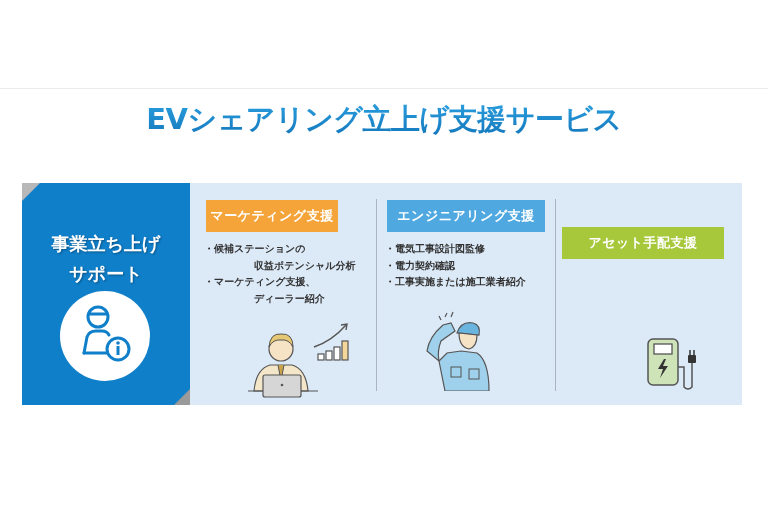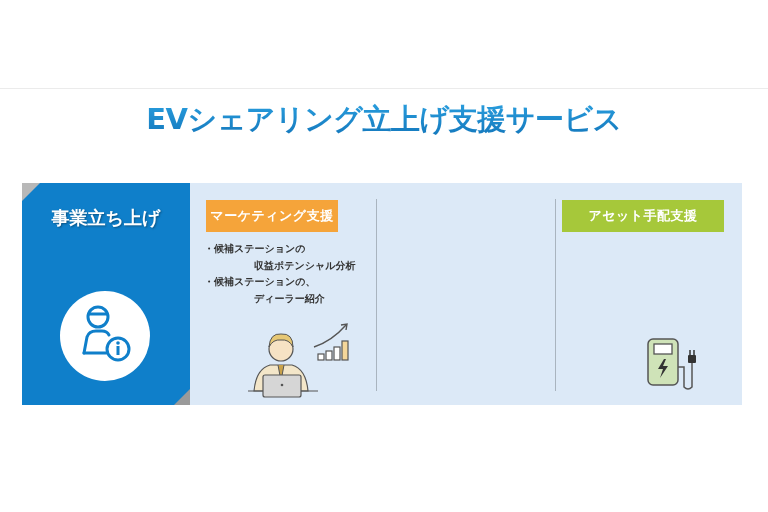--- a/index.html
+++ b/index.html
@@ -25,21 +25,21 @@
   }
   .lead .corner-tl {
     position:absolute; left:0; top:0; width:0; height:0;
     border-top:18px solid #b8b8b8; border-right:18px solid transparent;
   }
   .lead .corner-br {
     position:absolute; right:0; bottom:0; width:0; height:0;
     border-bottom:16px solid #9a9a9a; border-left:16px solid transparent;
   }
   .lead-title {
-    position:absolute; left:0; top:20px; width:168px; text-align:center;
+    position:absolute; left:0; top:46px; width:168px; text-align:center;
     color:#fff; font-weight:bold; font-size:18px; line-height:30px;
     text-shadow:1px 1px 2px rgba(0,0,0,0.35);
   }
   .lead-circle {
     position:absolute; left:38px; top:108px; width:90px; height:90px; border-radius:50%;
     background:#fff;
   }
   .col { position:absolute; top:0; height:222px; }
   .col-head {
     position:absolute; top:17px; height:32px; line-height:32px; text-align:center;
@@ -60,20 +60,21 @@
 
 <div class="title">EVシェアリング立上げ支援サービス</div>
 
 <div class="panel">
 
   <div class="lead">
     <div class="corner-tl"></div>
     <div class="corner-br"></div>
     <div class="lead-title">
       <div>事業立ち上げ</div>
+      <div>サポート</div>
     </div>
     <div class="lead-circle">
       <svg width="90" height="90" viewBox="0 0 90 90">
         <g fill="none" stroke="#0f7fca" stroke-width="3" stroke-linecap="round" stroke-linejoin="round">
           <circle cx="38" cy="26" r="10"></circle>
           <line x1="29" y1="23" x2="47" y2="23"></line>
           <path d="M24 62 L27 46 Q29 40 36 40 L42 40 Q47 40 49 44"></path>
           <line x1="24" y1="62" x2="46" y2="62"></line>
           <circle cx="58" cy="58" r="11"></circle>
         </g>
@@ -81,21 +82,21 @@
         <rect x="56.5" y="55" width="3" height="9" fill="#0f7fca"></rect>
       </svg>
     </div>
   </div>
 
   <div class="col" style="left:168px;width:186px;">
     <div class="col-head" style="left:16px;width:132px;background:#f5a43a;">マーケティング支援</div>
     <ul style="left:14px;">
       <li>・候補ステーションの</li>
       <li class="cont">収益ポテンシャル分析</li>
-      <li>・候補ステーションの、</li>
+      <li>・マーケティング支援、</li>
       <li class="cont">ディーラー紹介</li>
     </ul>
     <div style="position:absolute;left:58px;top:136px;">
       <svg width="110" height="82" viewBox="0 0 110 82">
 
         <g stroke="#555" stroke-width="1.2" fill="#fff">
           <rect x="70" y="35" width="6" height="6"></rect>
           <rect x="78" y="32" width="6" height="9"></rect>
           <rect x="86" y="28" width="6" height="13"></rect>
           <rect x="94" y="22" width="6" height="19" fill="#f4d69a"></rect>
@@ -109,25 +110,44 @@
         <path d="M21 28 Q22 14 33 15 Q45 14 45 28 Q41 20 33 21 Q25 20 21 28 Z" fill="#e6c774" stroke="#555" stroke-width="1"></path>
         <line x1="0" y1="72" x2="70" y2="72" stroke="#555" stroke-width="1.2"></line>
         <rect x="15" y="56" width="38" height="22" rx="2" fill="#d6d6d6" stroke="#555" stroke-width="1.2"></rect>
         <circle cx="34" cy="66" r="1.3" fill="#555"></circle>
       </svg>
     </div>
   </div>
 
   <div class="divider" style="left:354px;"></div>
 
+  <div class="col" style="left:355px;width:178px;">
+    <div class="col-head" style="left:10px;width:158px;background:#4fa8e0;">エンジニアリング支援</div>
+    <ul style="left:8px;">
+      <li>・電気工事設計図監修</li>
+      <li>・電力契約確認</li>
+      <li>・工事実施または施工業者紹介</li>
+    </ul>
+    <div style="position:absolute;left:40px;top:128px;">
+      <svg width="90" height="80" viewBox="0 0 90 80">
+        <path d="M28 6 L30 2 M34 6 L36 1 M24 9 L22 5" stroke="#555" stroke-width="1.2"></path>
+        <path d="M10 40 Q12 26 26 14 L34 12 L38 20 L24 30 Q20 40 22 50 Z" fill="#9fd1ec" stroke="#555" stroke-width="1.2"></path>
+        <path d="M40 22 Q44 10 56 12 Q64 14 62 24 Z" fill="#6ab4e0" stroke="#555" stroke-width="1.2"></path>
+        <path d="M42 22 Q42 36 52 38 Q60 36 60 24 Z" fill="#f6e2c4" stroke="#555" stroke-width="1.2"></path>
+        <path d="M22 50 L30 42 L44 40 L60 42 Q72 50 72 80 L28 80 Z" fill="#9fd1ec" stroke="#555" stroke-width="1.2"></path>
+        <rect x="34" y="56" width="10" height="10" fill="#9fd1ec" stroke="#555" stroke-width="1"></rect>
+        <rect x="52" y="58" width="10" height="10" fill="#9fd1ec" stroke="#555" stroke-width="1"></rect>
+      </svg>
+    </div>
+  </div>
 
   <div class="divider" style="left:533px;"></div>
 
   <div class="col" style="left:534px;width:186px;">
-    <div class="col-head" style="left:6px;width:162px;background:#a6c83a;">アセット手配支援</div>
+    <div class="col-head" style="left:6px;width:162px;background:#a6c83a;margin-top:27px;">アセット手配支援</div>
     <div style="position:absolute;left:88px;top:150px;">
       <svg width="60" height="60" viewBox="0 0 60 60">
         <rect x="4" y="6" width="30" height="46" rx="5" fill="#cfe3b8" stroke="#555" stroke-width="1.5"></rect>
         <rect x="10" y="11" width="18" height="10" fill="#fff" stroke="#555" stroke-width="1.3"></rect>
         <path d="M20 26 L14 36 L19 36 L16 45 L24 33 L19 33 L22 26 Z" fill="#333"></path>
         <path d="M34 34 L40 34 L40 54 Q44 58 48 54 L48 30" fill="none" stroke="#555" stroke-width="1.5"></path>
         <rect x="44" y="22" width="8" height="8" rx="1" fill="#333"></rect>
         <line x1="46" y1="17" x2="46" y2="22" stroke="#333" stroke-width="1.5"></line>
         <line x1="50" y1="17" x2="50" y2="22" stroke="#333" stroke-width="1.5"></line>
       </svg>

